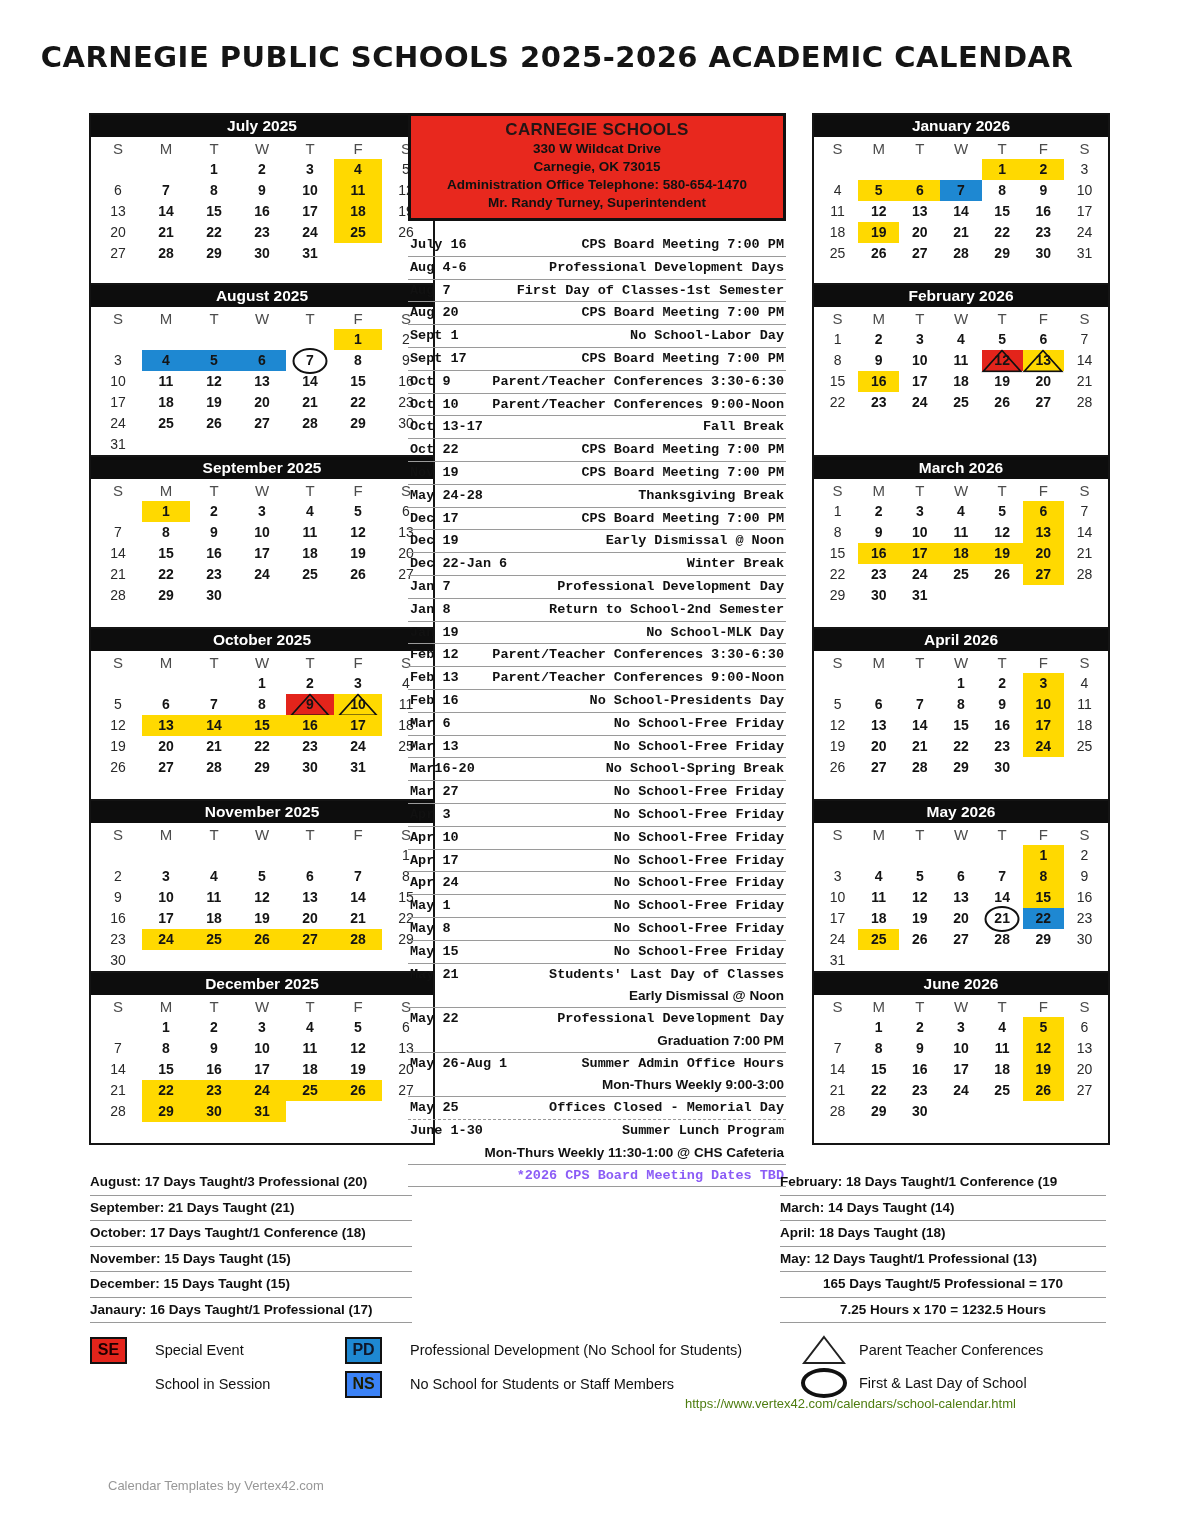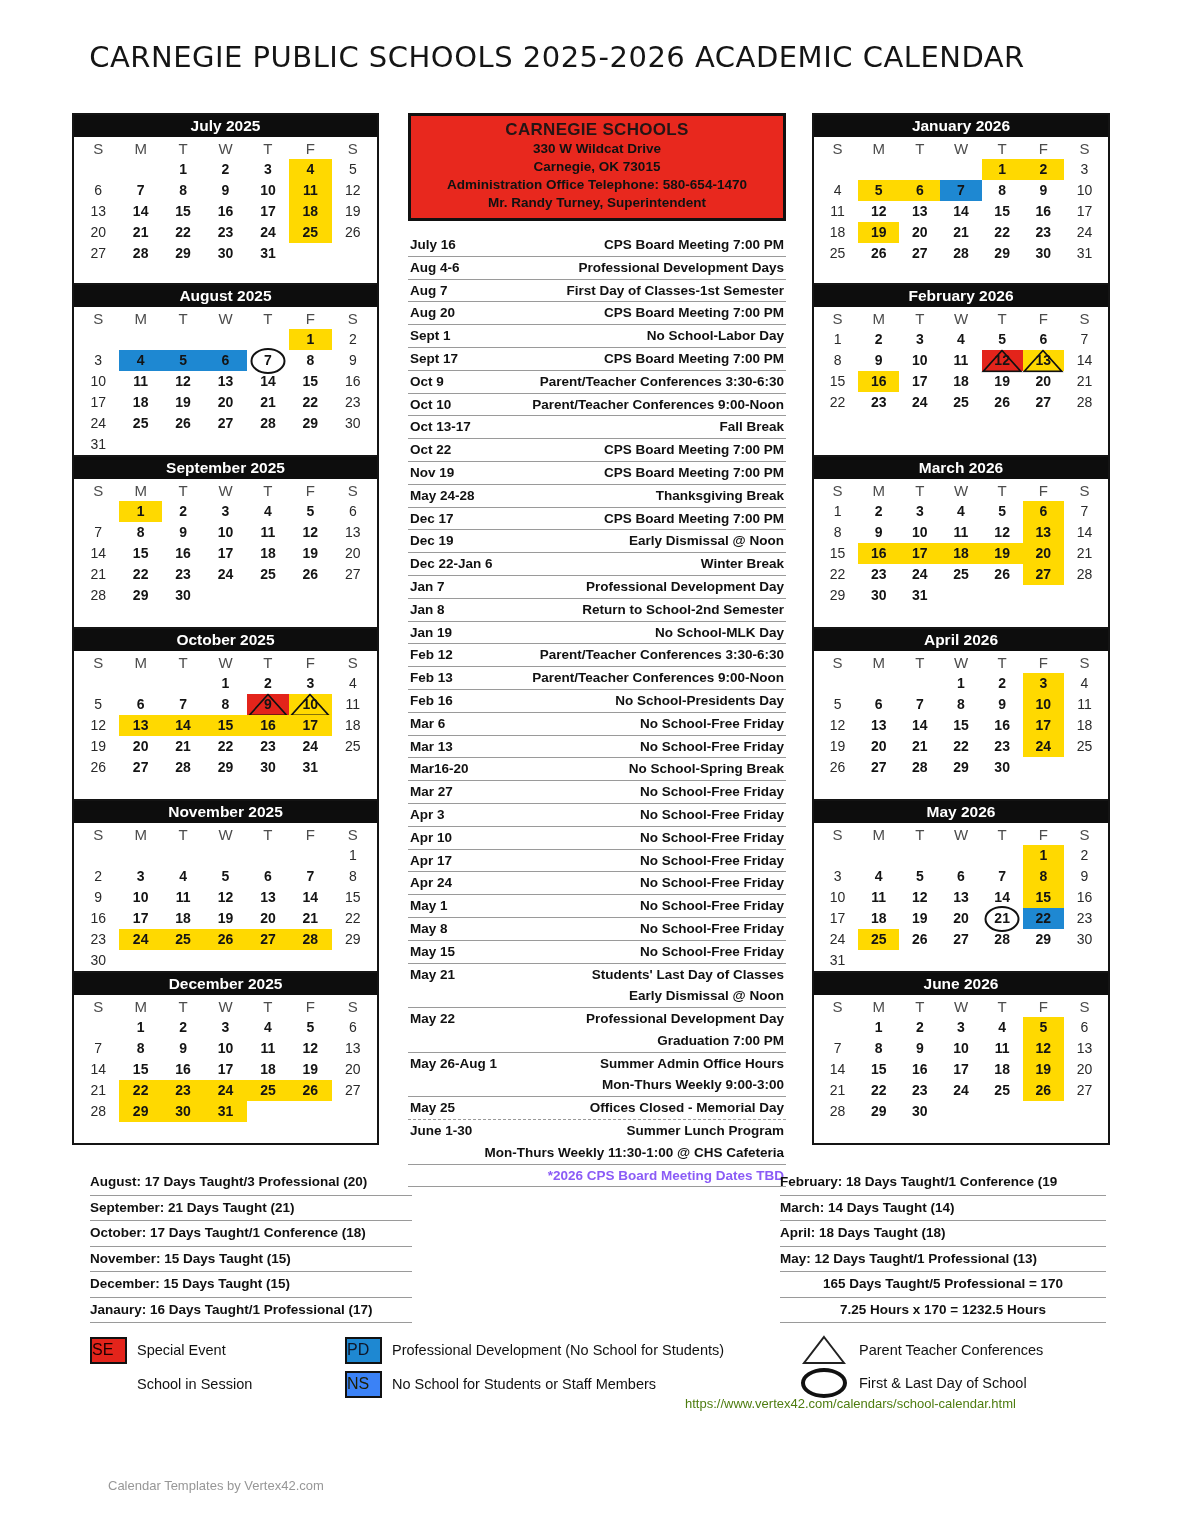--- a/index.html
+++ b/index.html
@@ -1,26 +1,26 @@
 <!DOCTYPE html>
 <html><head>
 <meta charset="utf-8">
 <style>
   html,body{margin:0;padding:0;background:#ffffff;}
   body{width:1187px;height:1536px;position:relative;font-family:"Liberation Sans",sans-serif;color:#111;}
 
   .page-title{
     position:absolute;top:40px;left:0;width:1114px;text-align:center;
-    font-family:"DejaVu Sans",sans-serif;font-weight:400;font-size:29px;
+    font-family:"DejaVu Sans",sans-serif;font-weight:700;font-size:29px;
     letter-spacing:.5px;color:#151515;
   }
 
   
   .cal-col{position:absolute;top:113px;}
-  .cal-col.left{left:72px;width:307px;}
+  .cal-col.left{left:89px;width:346px;}
   .cal-col.right{left:812px;width:298px;}
 
   .month{height:172px;border:2px solid #141414;background:#fff;box-sizing:border-box;margin-bottom:0;}
   .month + .month{margin-top:0;border-top:none;}
   .mtitle{
     background:#0d0d0d;color:#fff;text-align:center;font-weight:bold;
     font-size:15.5px;line-height:22px;height:22px;
   }
   .dgrid{display:grid;grid-template-columns:repeat(7,1fr);grid-auto-rows:21px;padding:1px 3px;}
   .dh{color:#4c4c4c;font-size:15px;text-align:center;line-height:22px;font-weight:400;}
@@ -40,40 +40,40 @@
   .center-col{position:absolute;left:408px;top:113px;width:378px;}
   .info-box{
     border:3px solid #111;background:#E8281E;text-align:center;
     padding:4px 2px 6px 2px;color:#111;
   }
   .info-box .l1{font-size:17px;font-weight:bold;letter-spacing:.3px;color:#251515;}
   .info-box .l{font-size:13.5px;font-weight:bold;line-height:18px;}
   .events{margin-top:13px;}
   .ev{display:block;border-bottom:1px solid #9a9a9a;padding:0 2px;}
   .ev.dashed{border-bottom:1px dashed #9a9a9a;}
-  .ev .row1{display:flex;line-height:21.8px;font-size:13.5px;font-weight:bold;}
+  .ev .row1{display:flex;line-height:21.8px;font-size:13.5px;font-weight:bold;font-family:Liberation Mono, monospace;}
   .ev .date{white-space:nowrap;}
   .ev .desc{flex:1;text-align:right;}
   .ev .row2{line-height:21.8px;font-size:13.5px;font-weight:bold;text-align:right;}
   .ev.red .desc{color:#8b5cf6;}
 
   
   .summary{position:absolute;top:1170px;font-size:13.5px;font-weight:bold;}
   .summary.left{left:90px;width:322px;}
   .summary.right{left:780px;width:326px;}
   .summary .srow{border-bottom:1px solid #9a9a9a;line-height:24.5px;height:24.5px;white-space:nowrap;overflow:hidden;}
   .summary .srow.right{text-align:center;}
 
   
   .legend{position:absolute;top:1333px;left:0;width:1187px;font-size:14.5px;}
   .lg{position:absolute;top:0;}
   .lg-row{display:flex;align-items:center;height:34px;}
   .key{
     width:37px;height:27px;border:2.5px solid #111;box-sizing:border-box;
-    font-weight:normal;font-size:16px;line-height:22px;margin-right:10px;flex:0 0 37px;
+    font-weight:bold;font-size:16px;text-align:center;line-height:22px;margin-right:28px;flex:0 0 37px;
   }
   .key.se{background:#E3241B;color:#1d0000;}
   .key.pd{background:#1E88D2;color:#0f172a;}
   .key.ns{background:#3b82f6;color:#1d1d00;}
   .key.blank{border:none;background:transparent;}
   .lg1{left:90px;}
   .lg2{left:345px;}
   .lg3{left:800px;}
   .shape{width:47px;margin-right:12px;flex:0 0 47px;display:flex;justify-content:center;}
   .tri-shape{width:44px;height:30px;}

